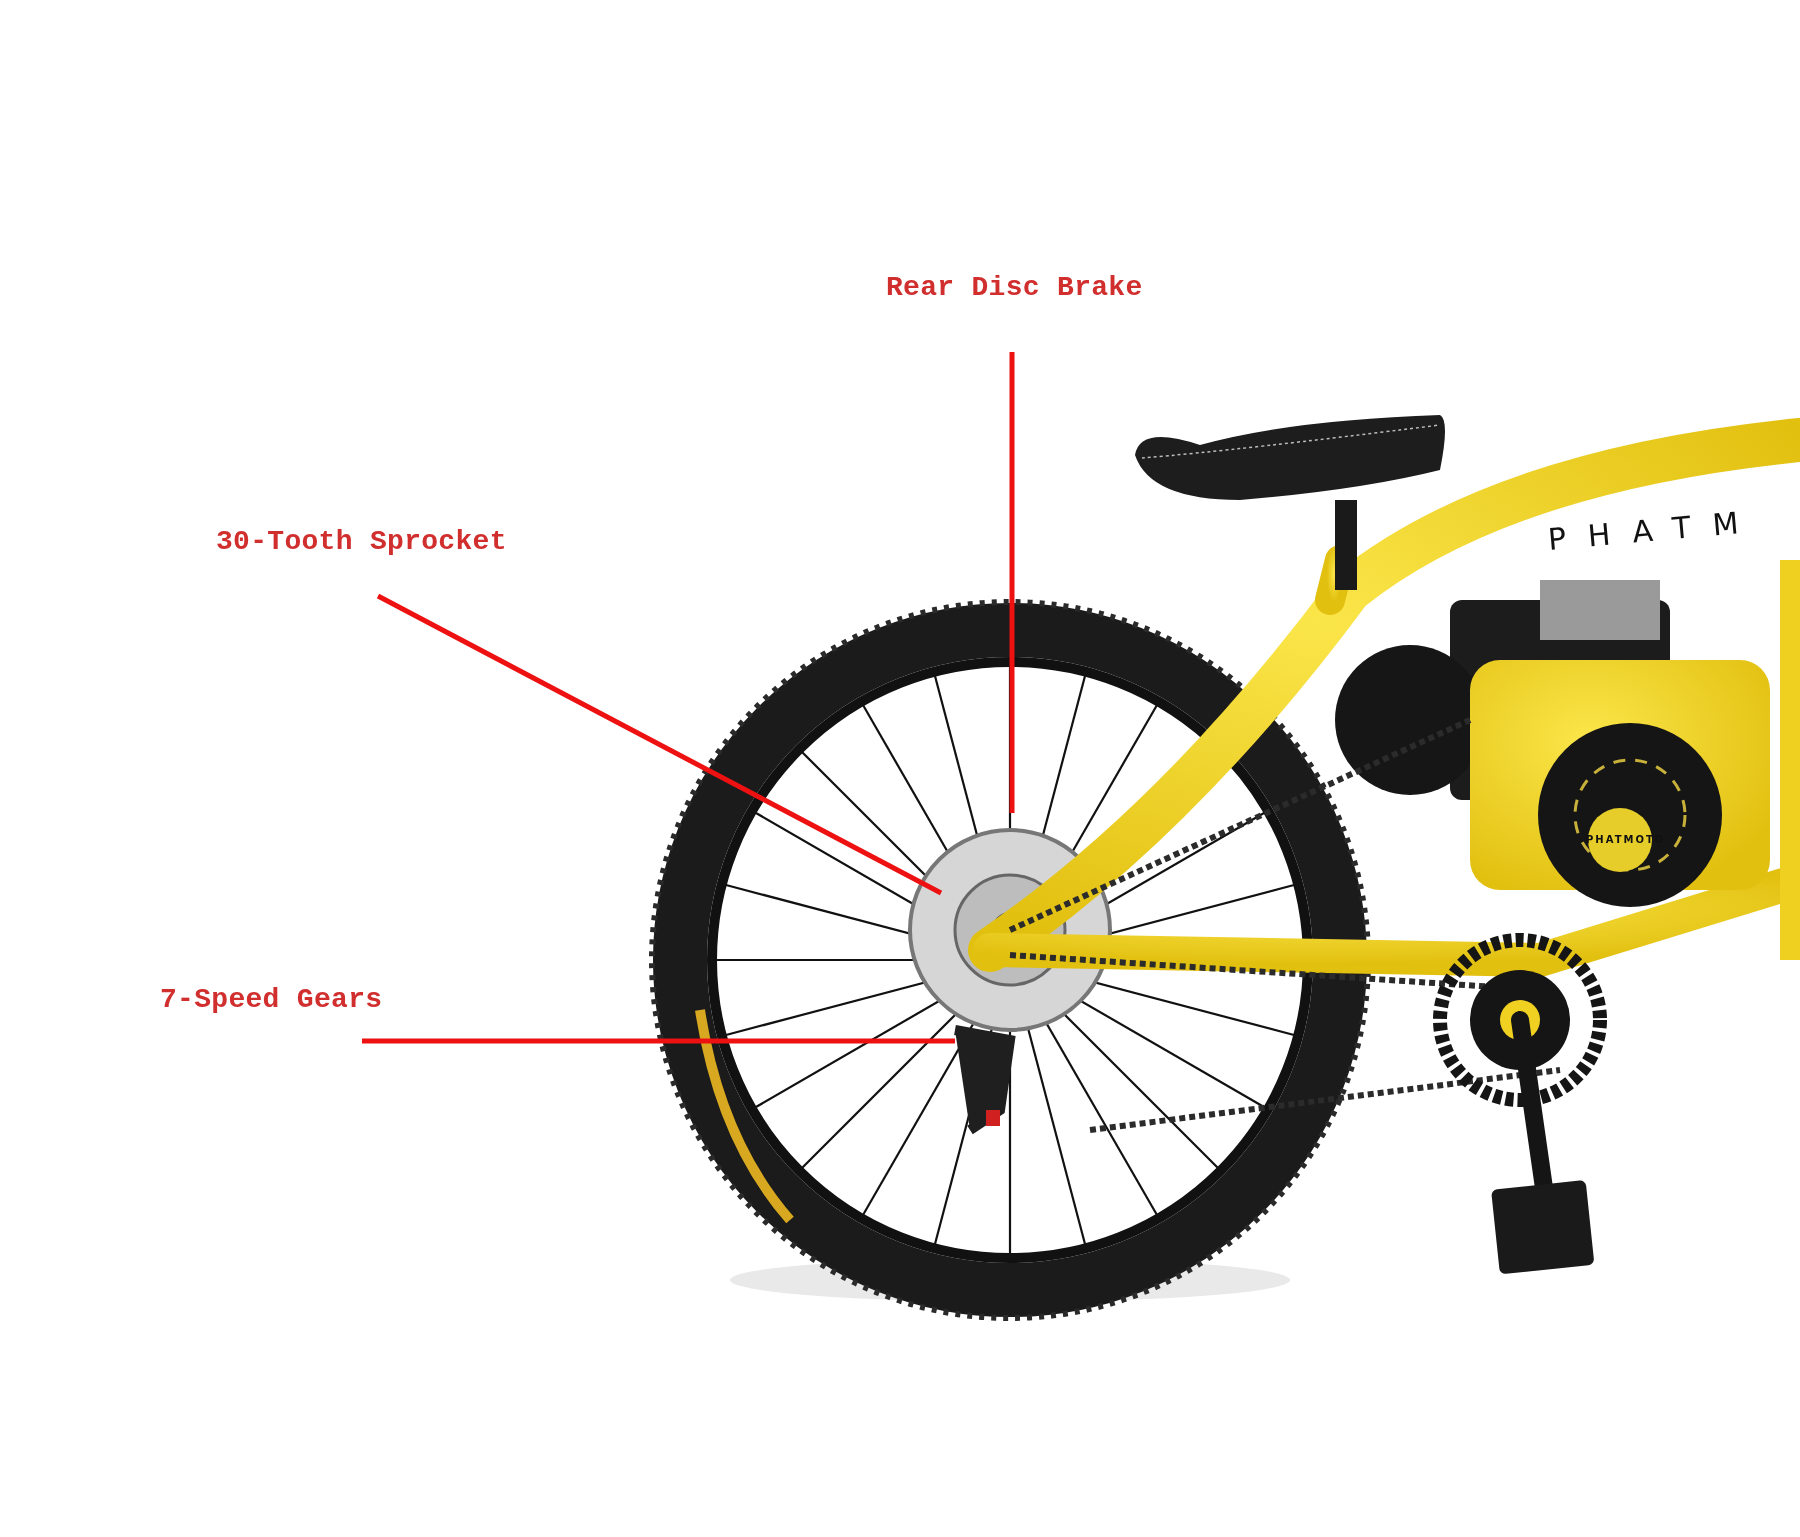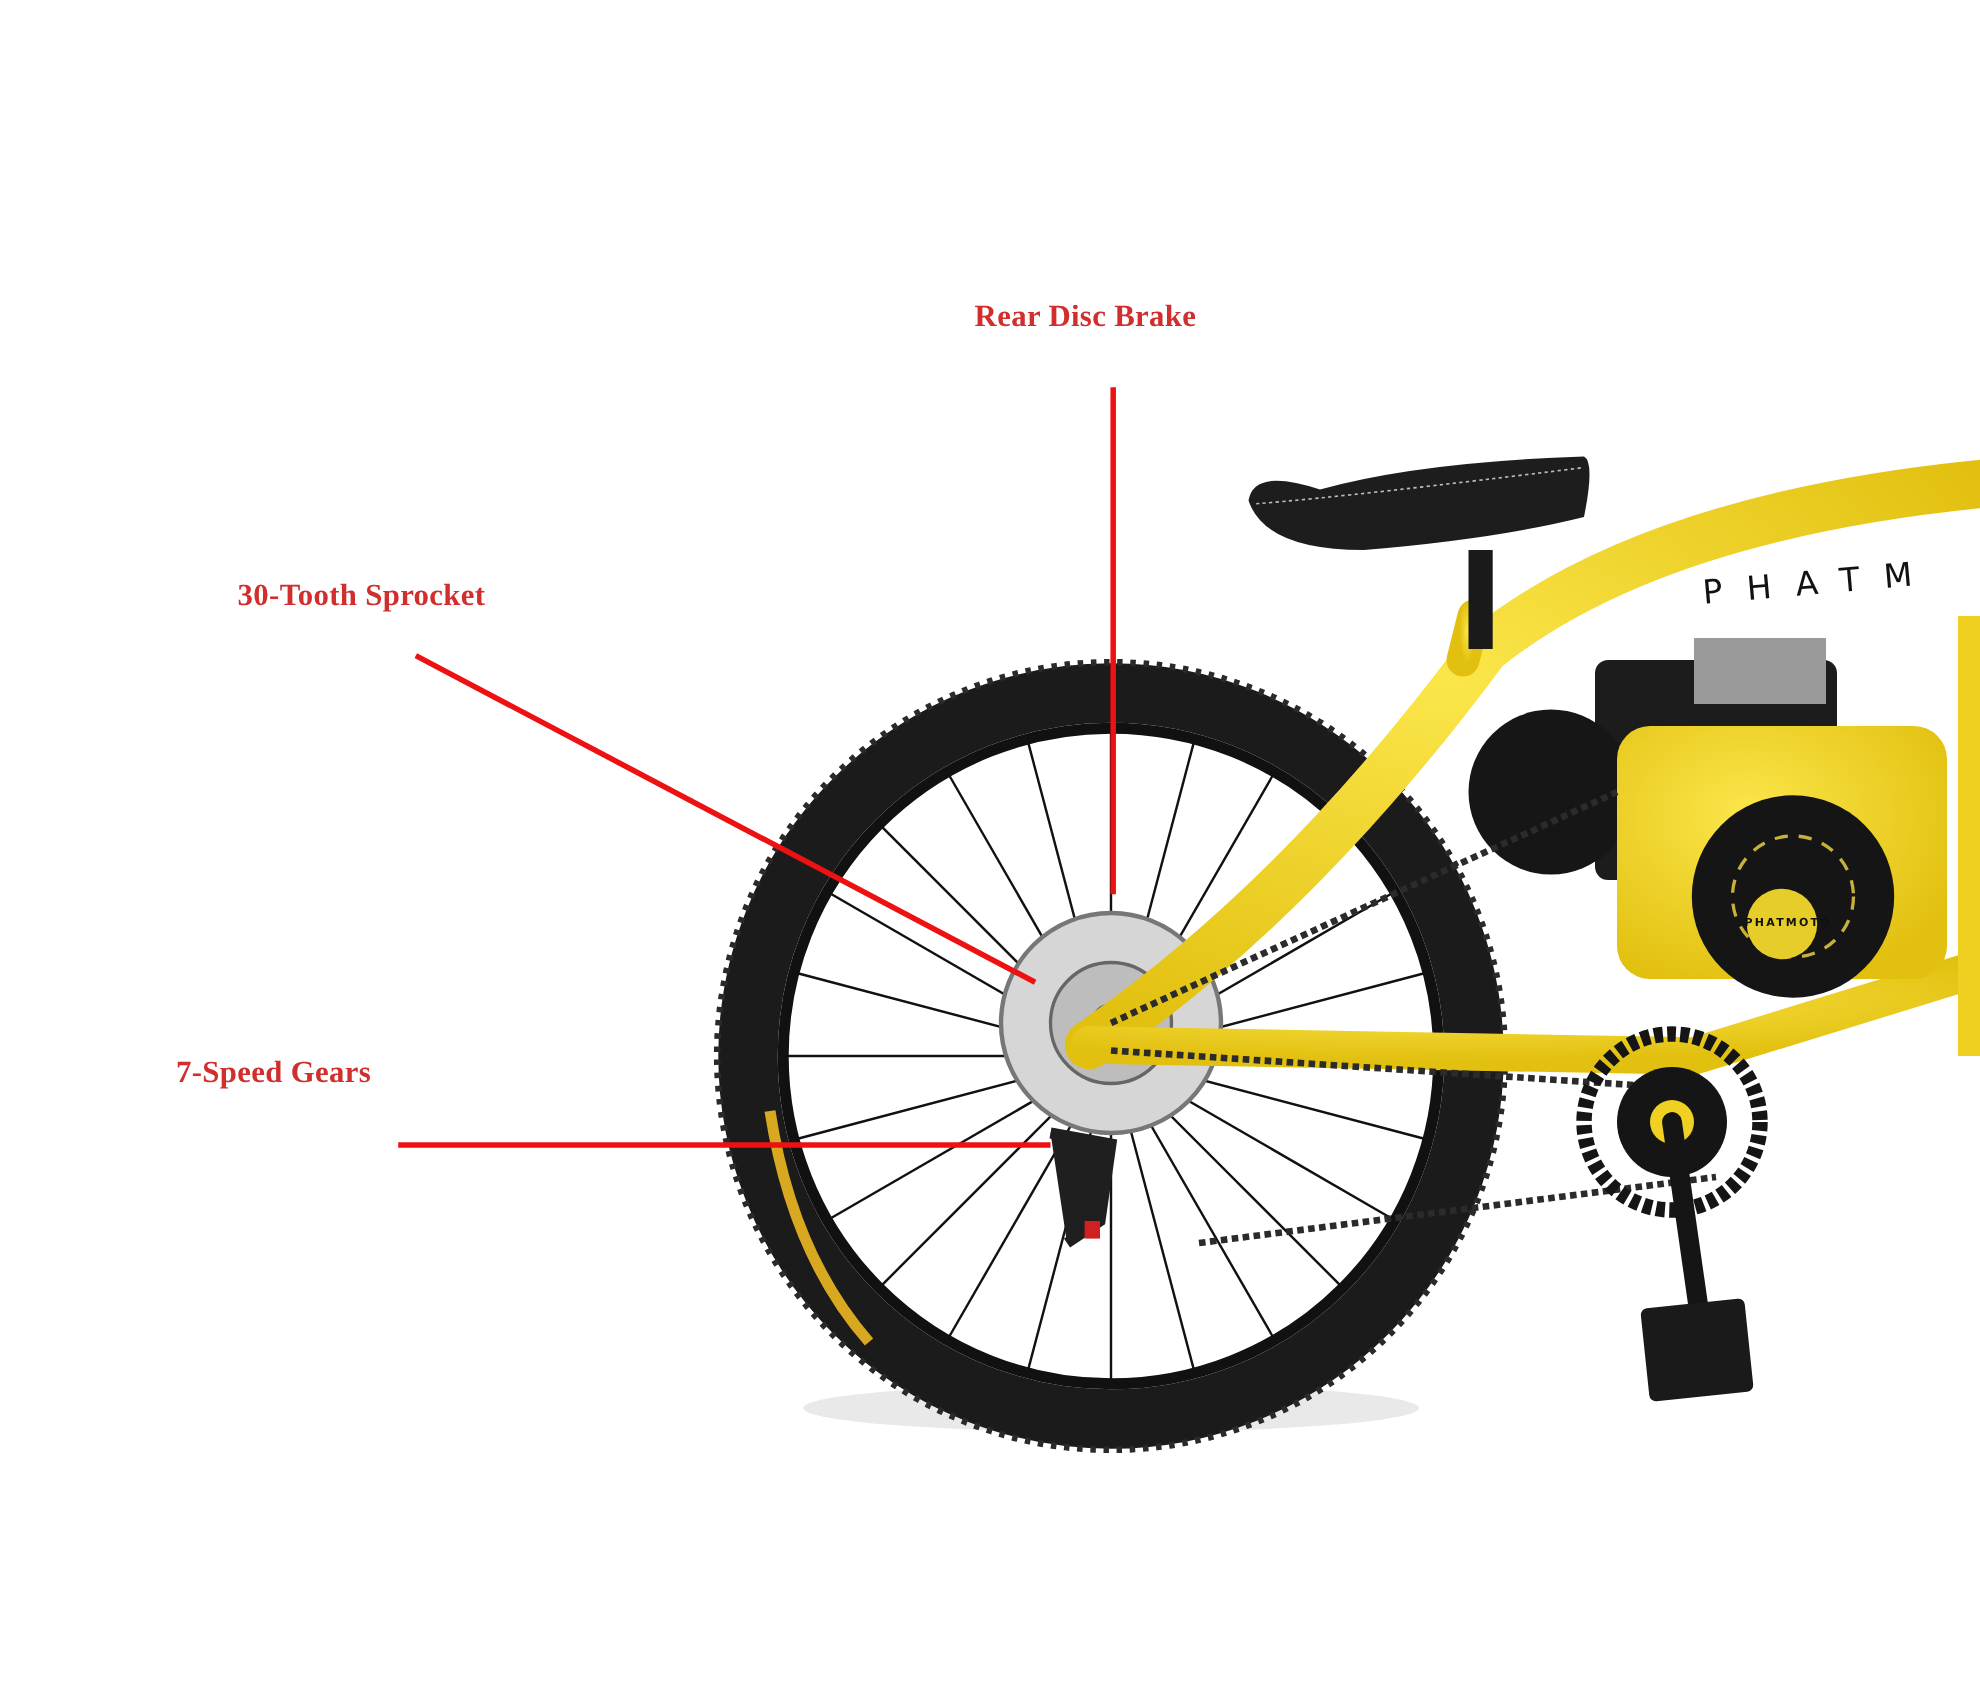--- a/index.html
+++ b/index.html
@@ -1,17 +1,17 @@
 <!DOCTYPE html>
 <html><head>
 <meta charset="utf-8">
 <style>
   html,body{margin:0;padding:0;background:#ffffff;}
   .stage{position:relative;width:1800px;height:1537px;overflow:hidden;background:#ffffff;font-family:"Liberation Sans",sans-serif;}
-  .callout-label{position:absolute;font-family:Liberation Serif, serif;font-weight:bold;font-size:28px;color:#d12e2e;white-space:nowrap;letter-spacing:0.3px;}
+  .callout-label{position:absolute;font-family:Liberation Mono, monospace;font-weight:bold;font-size:28px;color:#d12e2e;white-space:nowrap;letter-spacing:0.3px;}
   svg.scene{position:absolute;left:0;top:0;}
   .brand-text{position:absolute;font-family:"DejaVu Sans",sans-serif;font-size:30px;letter-spacing:22px;color:#111;transform:rotate(-5deg);transform-origin:left center;}
   .badge-text{position:absolute;font-family:"DejaVu Sans",sans-serif;font-weight:bold;font-size:10px;letter-spacing:2px;color:#111;}
 </style>
 </head>
 <body>
 
 <div class="stage">
 
   <svg class="scene" width="1800" height="1537" viewBox="0 0 1800 1537">
@@ -100,14 +100,14 @@
       <line x1="378" y1="596" x2="941" y2="893"></line>
       <line x1="362" y1="1041" x2="955" y2="1041"></line>
     </g>
   </svg>
 
   <div class="brand-text" style="left:1548px;top:522px;">PHATM</div>
   <div class="badge-text" style="left:1586px;top:834px;">PHATMOTO</div>
 
   <div class="callout-label" style="left:886px;top:272px;">Rear Disc Brake</div>
   <div class="callout-label" style="left:216px;top:526px;">30-Tooth Sprocket</div>
-  <div class="callout-label" style="left:160px;top:960px;">7-Speed Gears</div>
+  <div class="callout-label" style="left:160px;top:984px;">7-Speed Gears</div>
 </div>
 
 </body></html>

